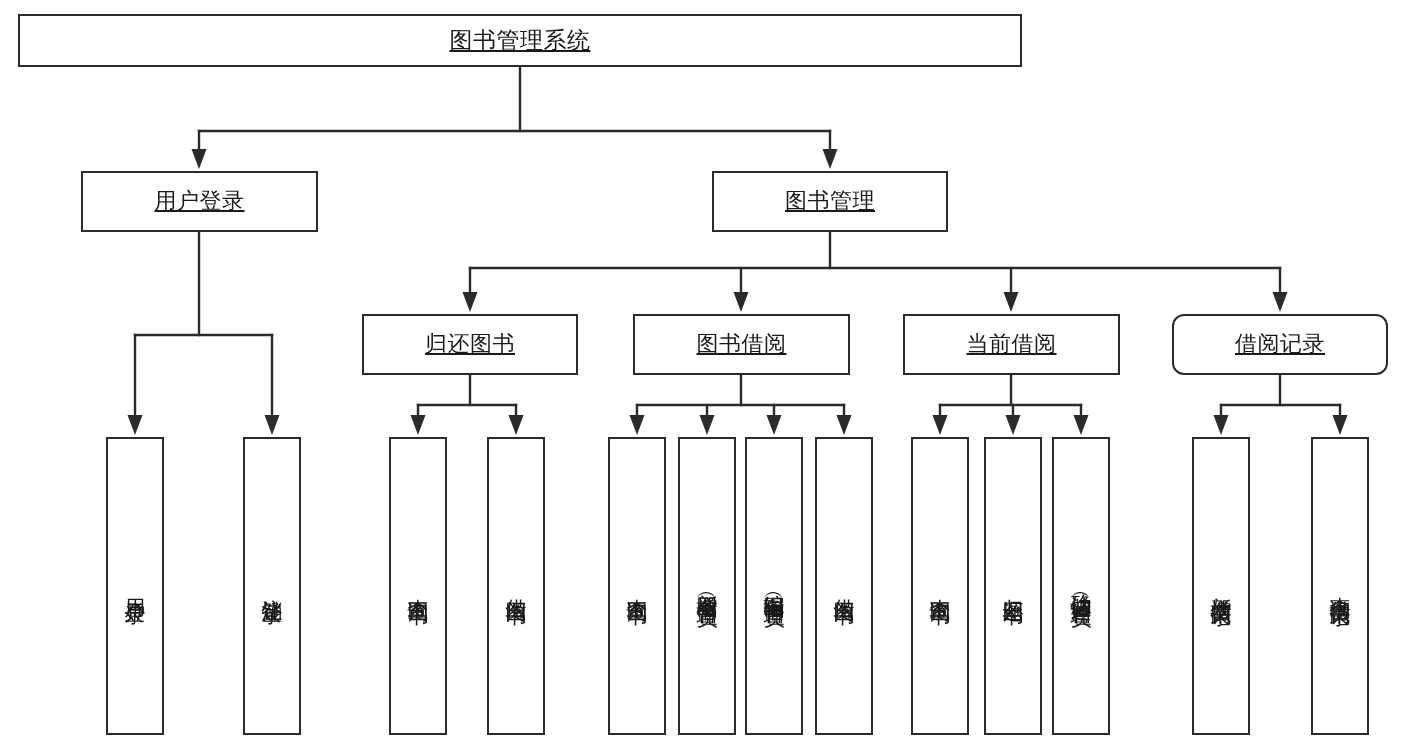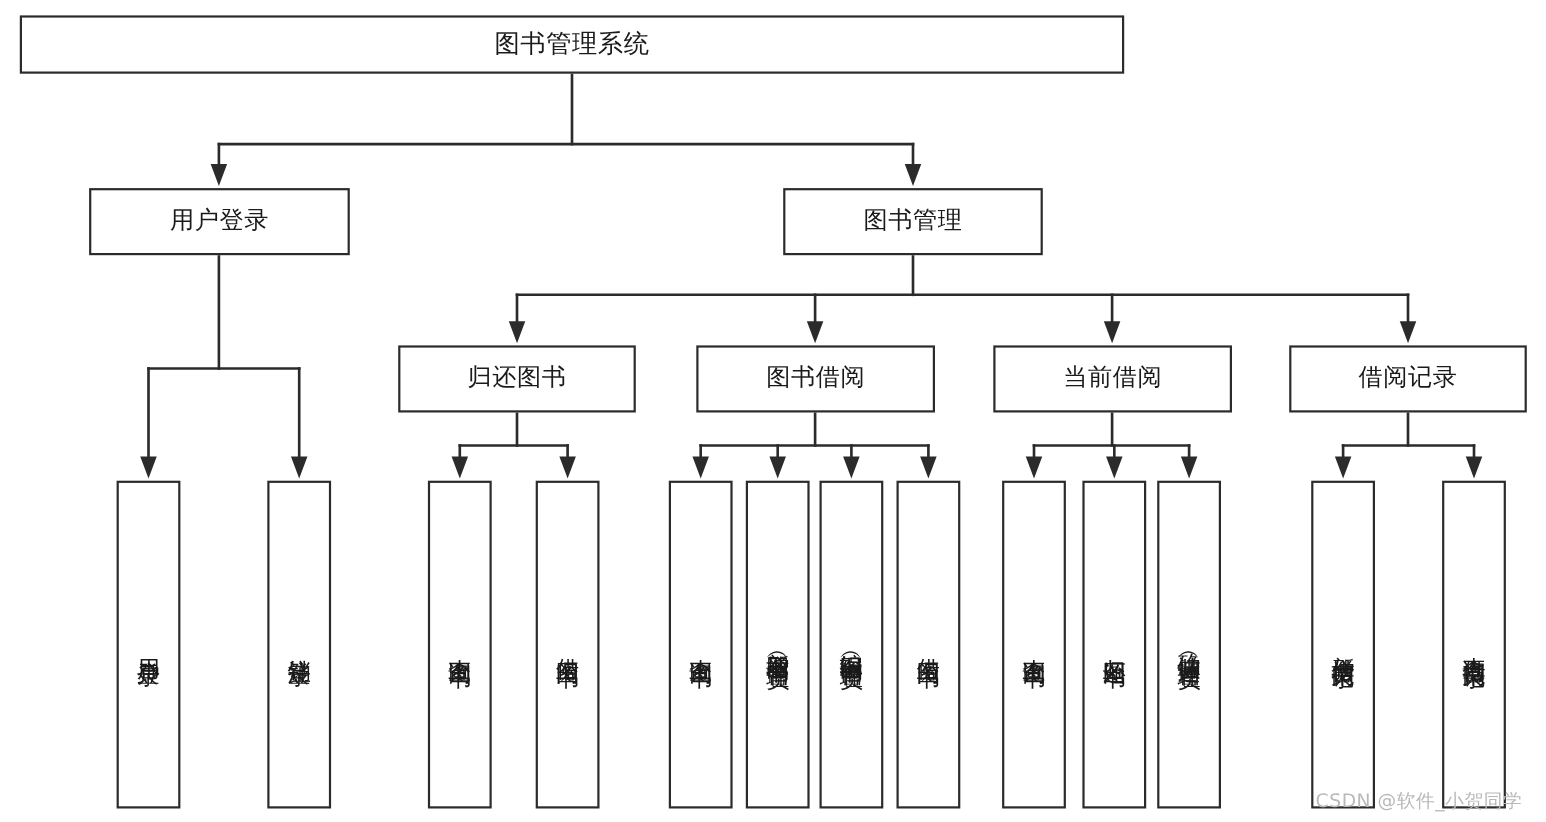--- a/index.html
+++ b/index.html
@@ -33,20 +33,21 @@
     background: #ffffff;
     display: flex;
     align-items: center;
     justify-content: center;
     color: #1a1a1a;
     line-height: 1.12;
   }
   .node.h {
     font-size: 22px;
     letter-spacing: 0.5px;
+    text-decoration: underline;
   }
   .node.v {
     font-size: 21px;
     letter-spacing: 1px;
   }
   .node.v .vtext {
     writing-mode: vertical-rl;
     text-orientation: upright;
     white-space: nowrap;
     line-height: 1.05;
@@ -136,21 +137,21 @@
       </div>
       <div class="node h level3" style="left: 362px; top: 314px; width: 216px; height: 61px;">
         <span class="htext">归还图书</span>
       </div>
       <div class="node h level3" style="left: 633px; top: 314px; width: 217px; height: 61px;">
         <span class="htext">图书借阅</span>
       </div>
       <div class="node h level3" style="left: 903px; top: 314px; width: 217px; height: 61px; justify-content: center;">
         <span class="htext">当前借阅</span>
       </div>
-      <div class="node h level3" style="left: 1172px; top: 314px; width: 216px; height: 61px;">
+      <div class="node h level3" style="left: 1172px; top: 314px; width: 216px; height: 61px; border-radius: 12px;">
         <span class="htext">借阅记录</span>
       </div>
       <div class="node v leaf" style="left: 106px; top: 437px; width: 58px; height: 298px;">
         <span class="vtext">用户登录</span>
       </div>
       <div class="node v leaf" style="left: 243px; top: 437px; width: 58px; height: 298px;">
         <span class="vtext">注销登录</span>
       </div>
       <div class="node v leaf" style="left: 389px; top: 437px; width: 58px; height: 298px;">
         <span class="vtext">查询图书</span>
@@ -180,15 +181,14 @@
         <span class="vtext">确认归还（管理员）</span>
       </div>
       <div class="node v leaf" style="left: 1192px; top: 437px; width: 58px; height: 298px;">
         <span class="vtext">新增借阅记录</span>
       </div>
       <div class="node v leaf" style="left: 1311px; top: 437px; width: 58px; height: 298px;">
         <span class="vtext">查询借阅记录</span>
       </div>
     </div>
 
-  <div class="watermark" style="left: 1196px; top: 717px; color: rgb(185, 185, 185);">CSDN @软件_小贺同学</div>
 
 </div>
 
 </body></html>

